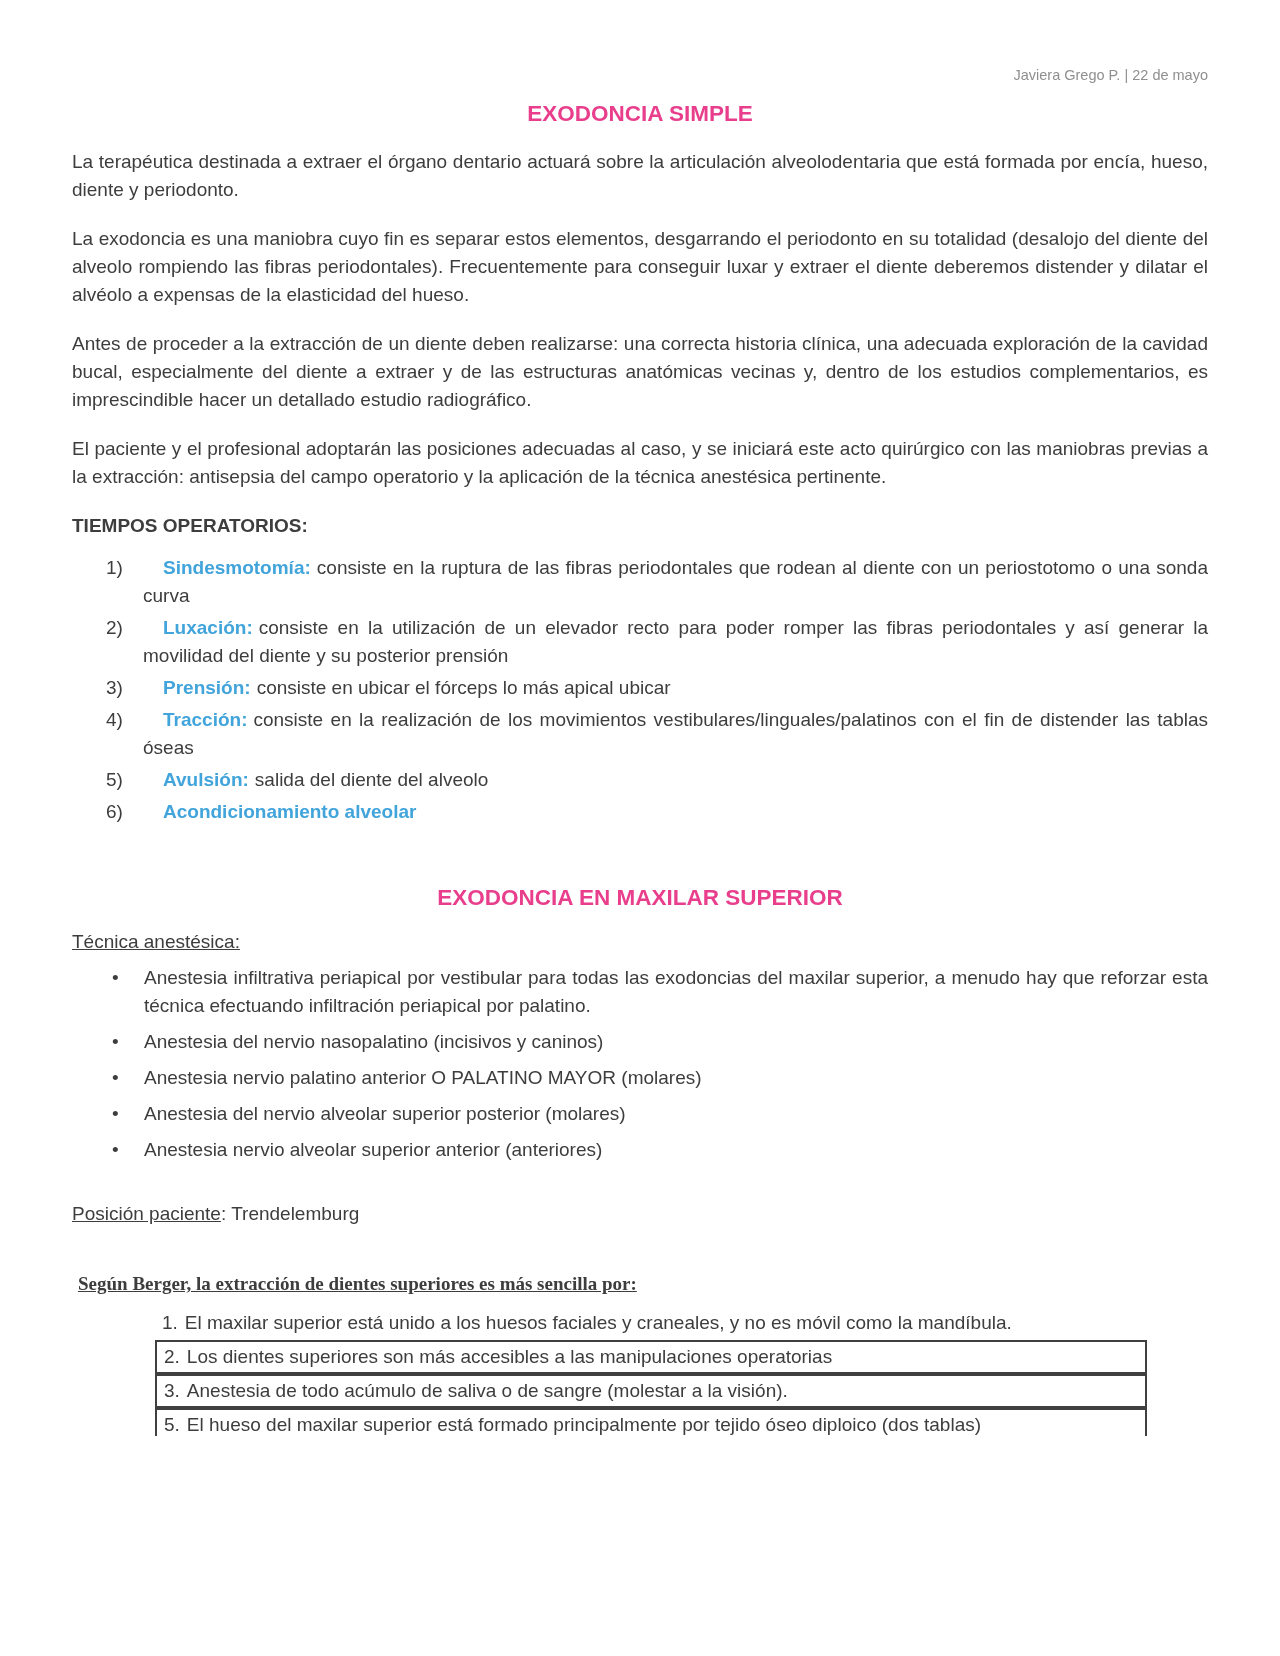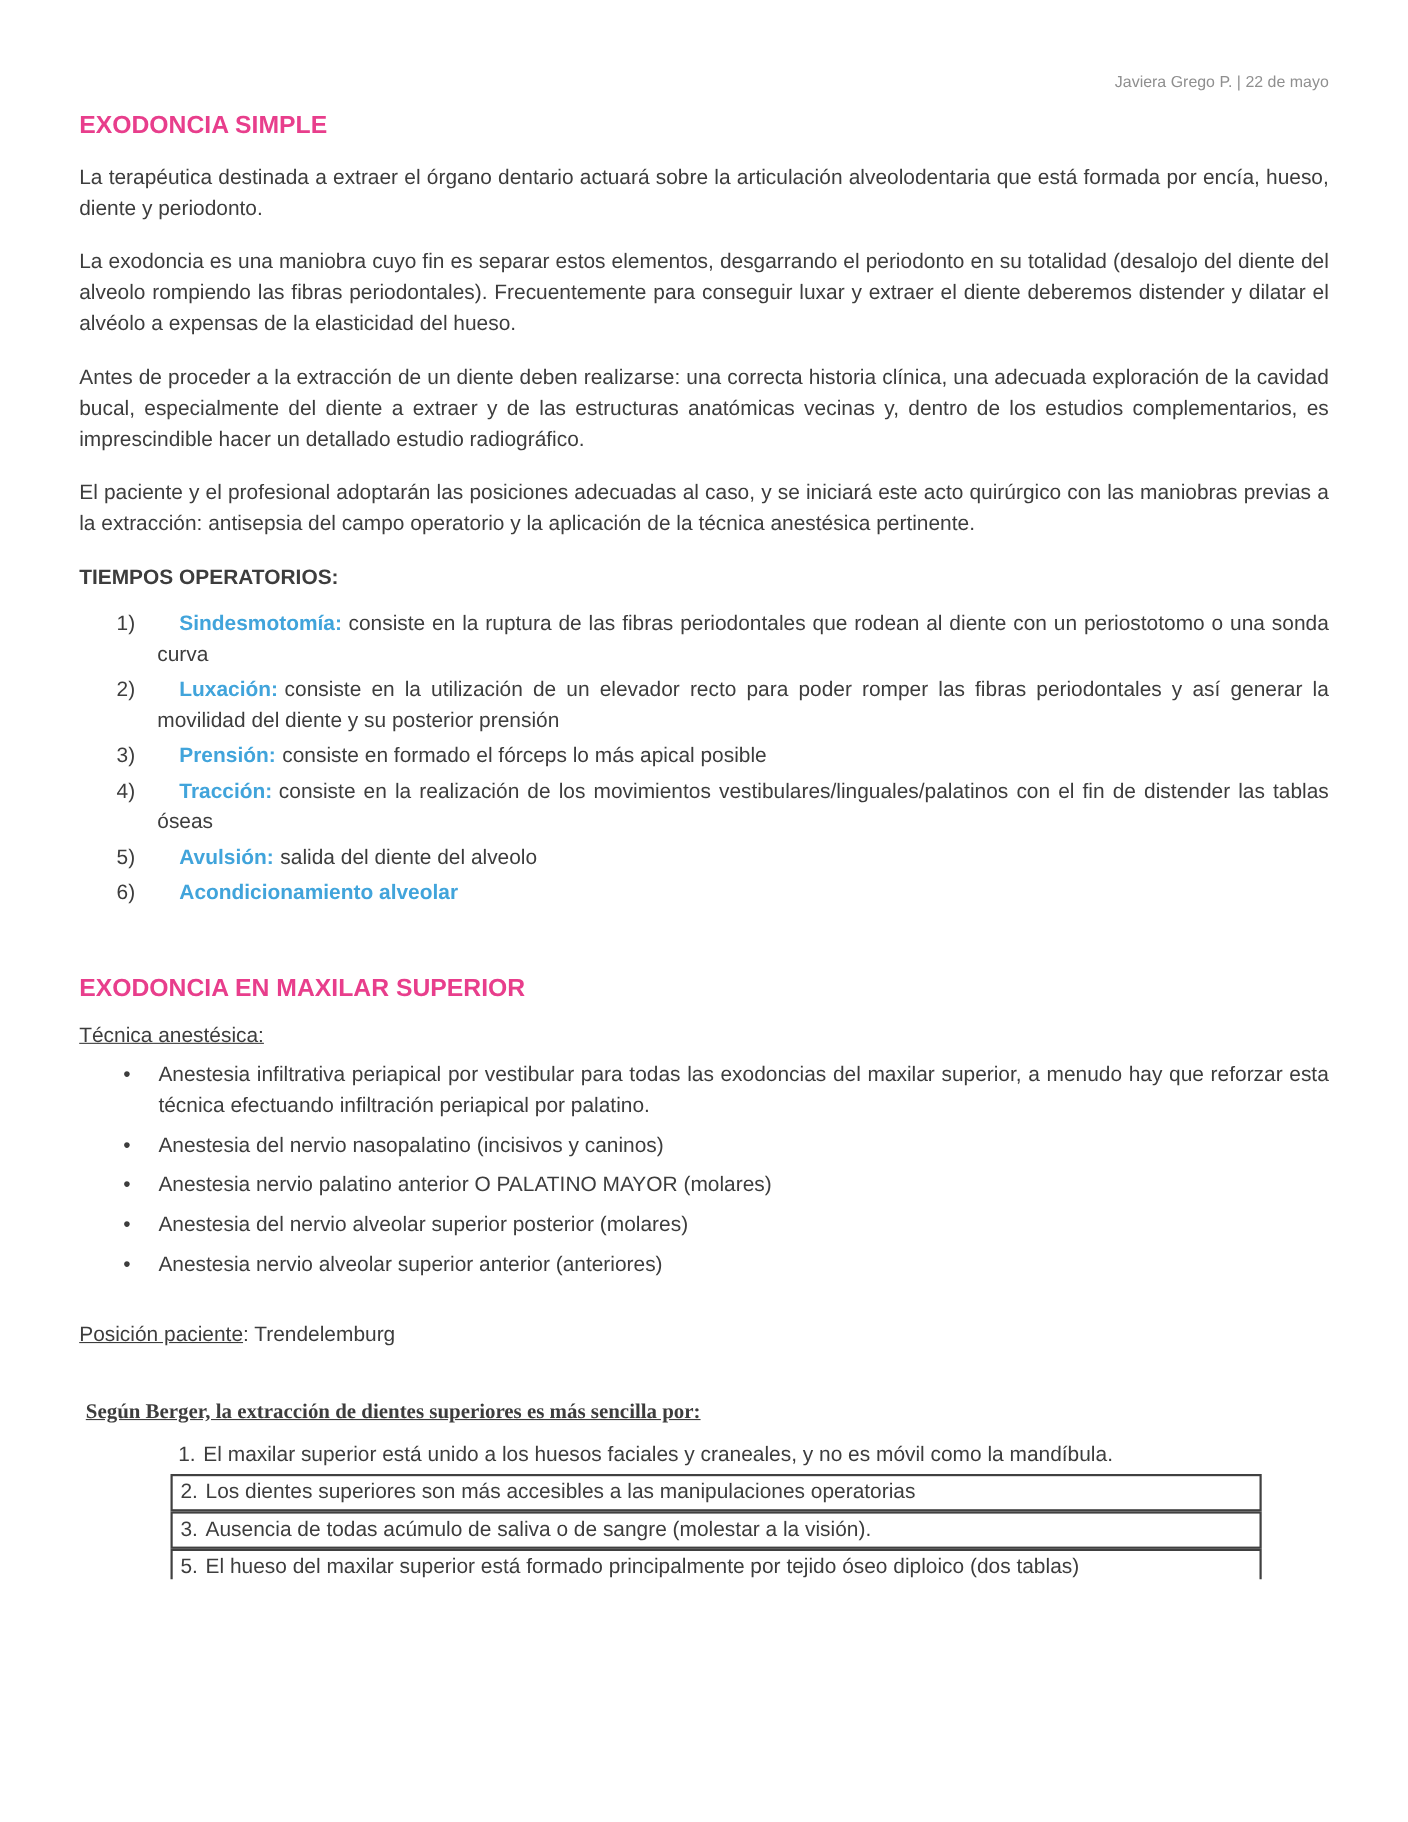--- a/index.html
+++ b/index.html
@@ -25,20 +25,21 @@
     color: #8f8f8f;
     font-size: 14.5px;
     line-height: 18px;
     margin-bottom: 16px;
   }
   .doc-title {
     color: #e83e8c;
     font-weight: bold;
     font-size: 22.5px;
     line-height: 28px;
+    text-align: center;
     margin: 6px 0 20px 0;
   }
   .doc-title.second {
     margin-top: 58px;
     margin-bottom: 16px;
   }
   p.para {
     margin: 0 0 21px 0;
     text-align: justify;
   }
@@ -132,21 +133,21 @@
     <div class="numrow">
       <span class="num">1)</span>
       <span class="content"><span class="term">Sindesmotomía:</span><span>consiste en la ruptura de las fibras periodontales que rodean al diente con un periostotomo o una sonda curva</span></span>
     </div>
     <div class="numrow">
       <span class="num">2)</span>
       <span class="content"><span class="term">Luxación:</span><span>consiste en la utilización de un elevador recto para poder romper las fibras periodontales y así generar la movilidad del diente y su posterior prensión</span></span>
     </div>
     <div class="numrow">
       <span class="num">3)</span>
-      <span class="content"><span class="term">Prensión:</span><span>consiste en formado el fórceps lo más apical posible</span></span>
+      <span class="content"><span class="term">Prensión:</span><span>consiste en ubicar el fórceps lo más apical ubicar</span></span>
     </div>
     <div class="numrow">
       <span class="num">4)</span>
       <span class="content"><span class="term">Tracción:</span><span>consiste en la realización de los movimientos vestibulares/linguales/palatinos con el fin de distender las tablas óseas</span></span>
     </div>
     <div class="numrow">
       <span class="num">5)</span>
       <span class="content"><span class="term">Avulsión:</span><span>salida del diente del alveolo</span></span>
     </div>
     <div class="numrow">
@@ -196,21 +197,21 @@
     <div class="berger-item">
       <span class="bnum">1.</span><span>El maxilar superior está unido a los huesos faciales y craneales, y no es móvil como la mandíbula.</span>
     </div>
     <div class="box">
       <div class="berger-item">
         <span class="bnum">2.</span><span>Los dientes superiores son más accesibles a las manipulaciones operatorias</span>
       </div>
     </div>
     <div class="box">
       <div class="berger-item">
-        <span class="bnum">3.</span><span>Ausencia de todas acúmulo de saliva o de sangre (molestar a la visión).</span>
+        <span class="bnum">3.</span><span>Anestesia de todo acúmulo de saliva o de sangre (molestar a la visión).</span>
       </div>
     </div>
     <div class="box">
       <div class="berger-item">
         <span class="bnum">5.</span><span>El hueso del maxilar superior está formado principalmente por tejido óseo diploico (dos tablas)</span>
       </div>
     </div>
   </div>
 
 </div>

